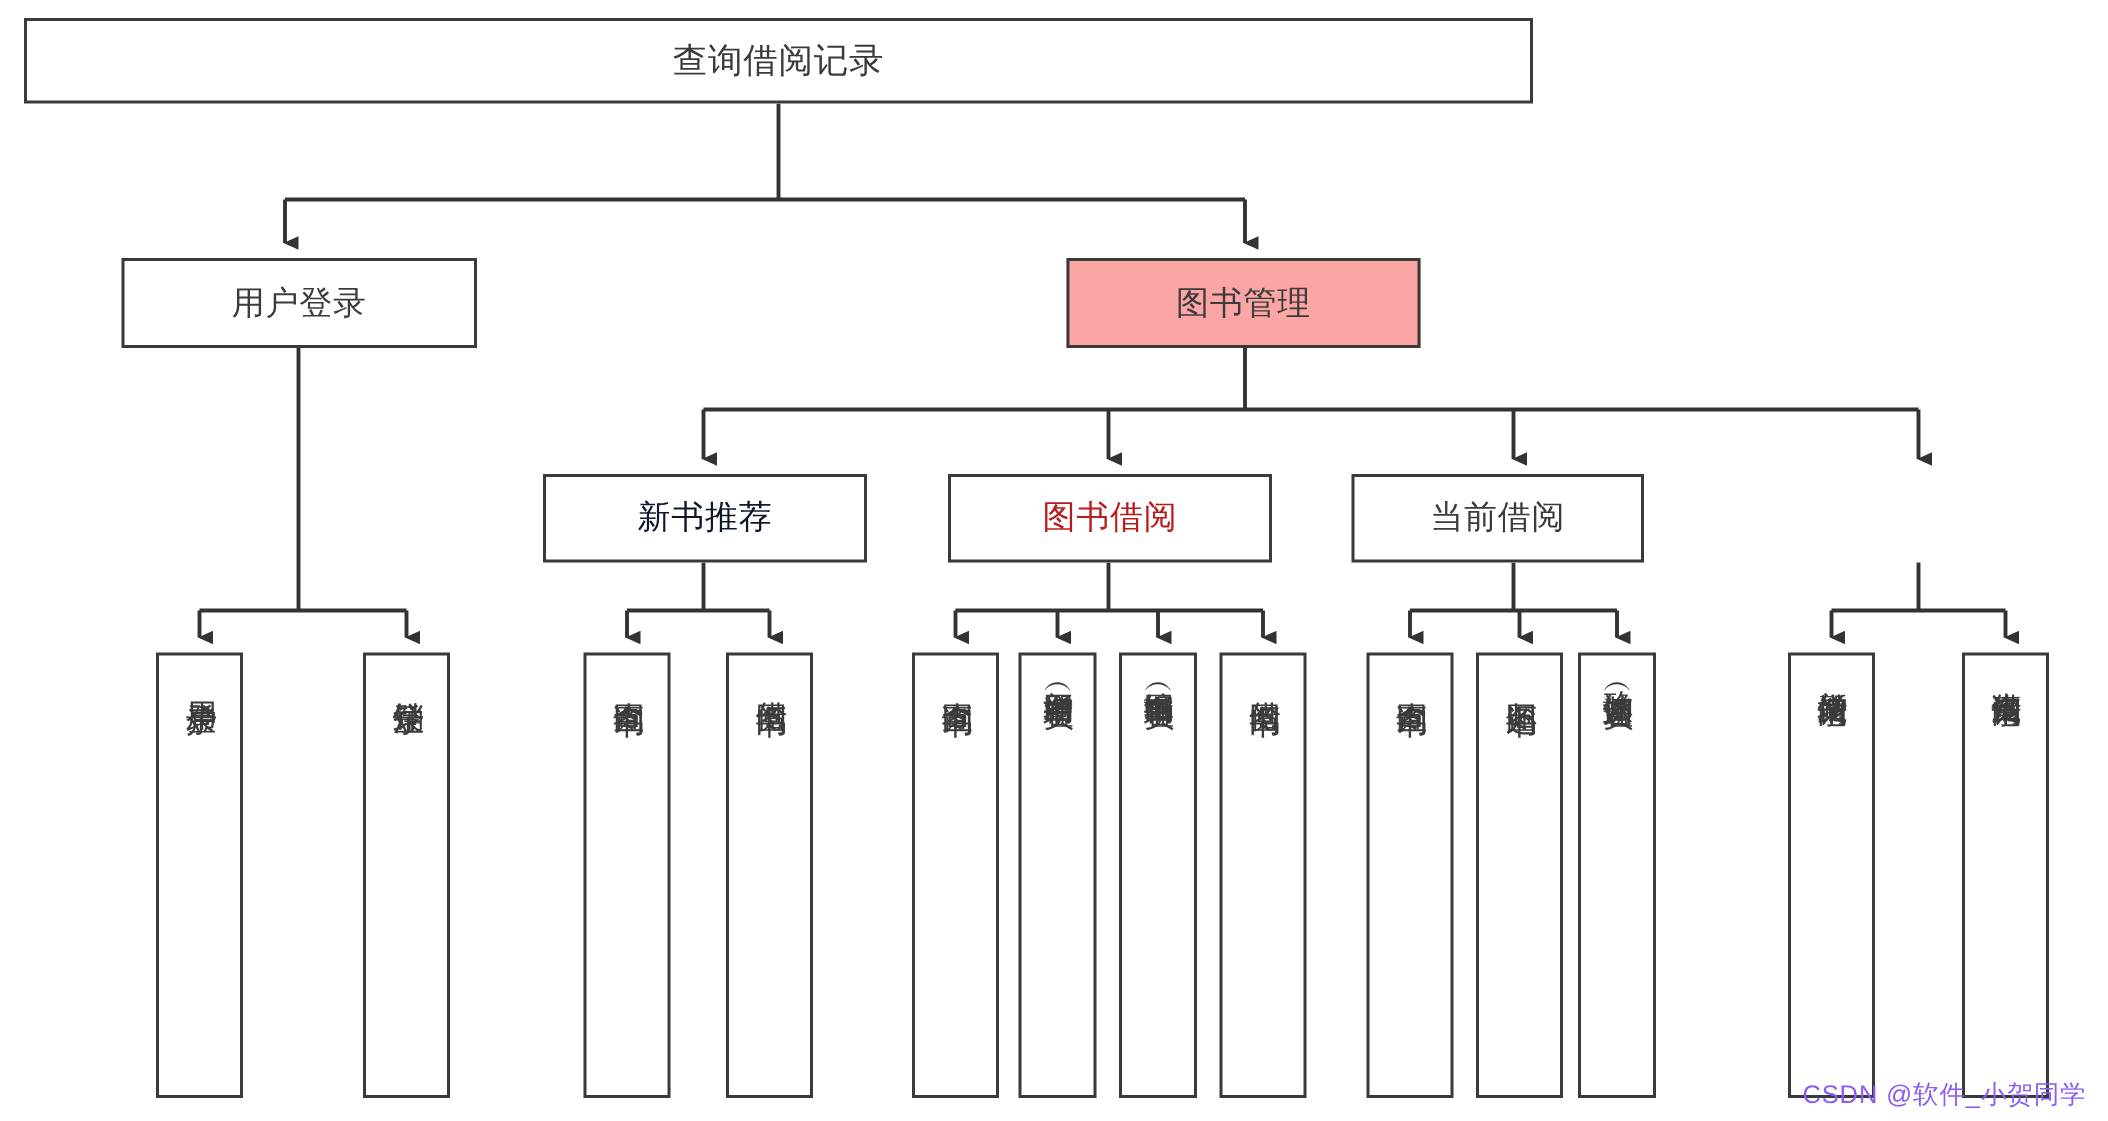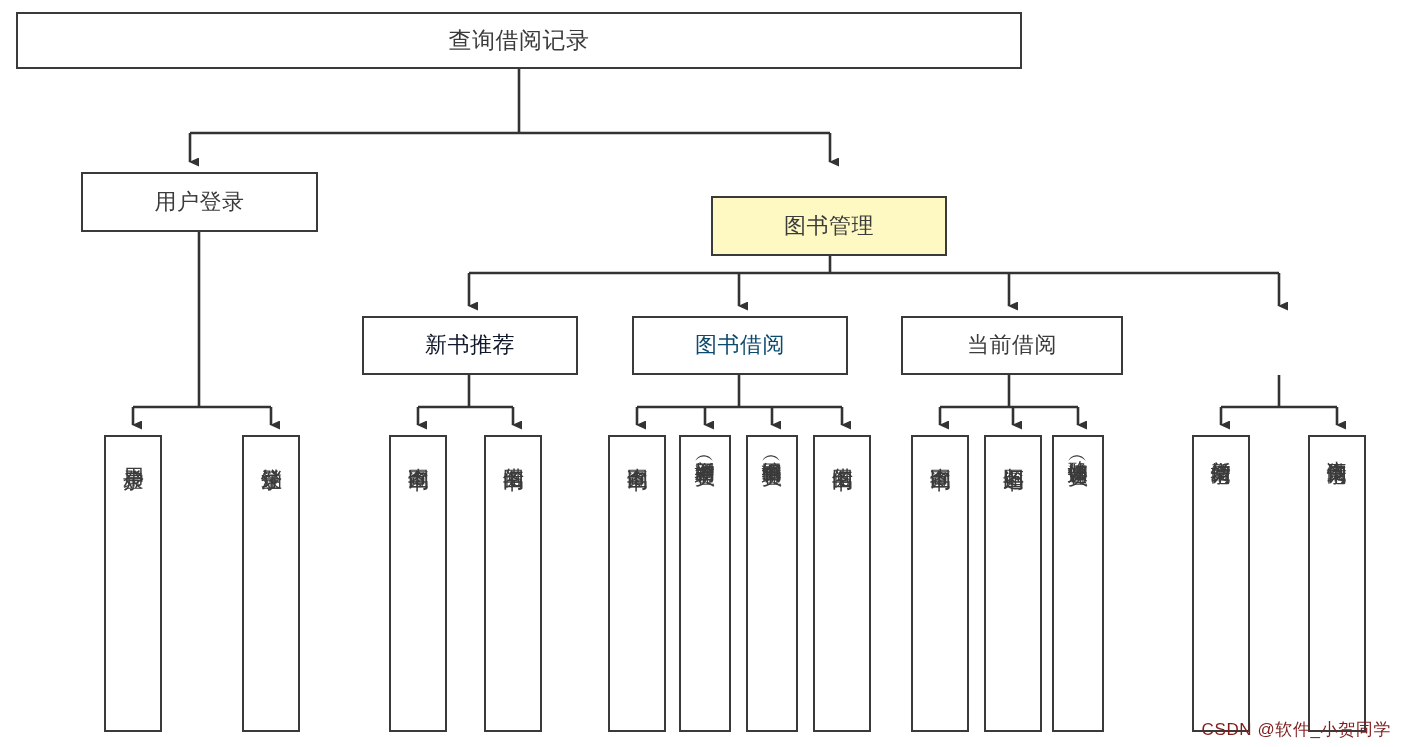--- a/index.html
+++ b/index.html
@@ -134,31 +134,31 @@
     </g>
   </svg>
 
   <div class="node root horizontal" id="node-root" style="left: 16px; top: 12px; width: 1006px; height: 57px; border-color: rgb(58, 58, 58); background: rgb(255, 255, 255);">
     <span class="node-label" style="color: rgb(59, 59, 59);">查询借阅记录</span>
   </div>
 
   <div class="node horizontal" id="node-l2-0" style="left: 81px; top: 172px; width: 237px; height: 60px; border-color: rgb(58, 58, 58); background: rgb(255, 255, 255);">
     <span class="node-label" style="color: rgb(59, 59, 59);">用户登录</span>
   </div>
-  <div class="node horizontal" id="node-l2-1" style="left: 711px; top: 172px; width: 236px; height: 60px; border-color: rgb(58, 58, 58); background: #fef9c3; margin-top: 24px;">
+  <div class="node horizontal" id="node-l2-1" style="left: 711px; top: 172px; width: 236px; height: 60px; border-color: rgb(58, 58, 58); background: #fca5a5;">
     <span class="node-label" style="color: rgb(59, 59, 59);">图书管理</span>
   </div>
 
   <div class="node horizontal" id="node-l3-0" style="left: 362px; top: 316px; width: 216px; height: 59px; border-color: rgb(58, 58, 58); background: rgb(255, 255, 255);">
     <span class="node-label" style="color: #0f172a;">新书推荐</span>
   </div>
   <div class="node horizontal" id="node-l3-1" style="left: 632px; top: 316px; width: 216px; height: 59px; border-color: rgb(58, 58, 58); background: rgb(255, 255, 255);">
-    <span class="node-label" style="color: #0c4a6e;">图书借阅</span>
-  </div>
-  <div class="node horizontal" id="node-l3-2" style="left: 901px; top: 316px; width: 222px; height: 59px; border-color: rgb(58, 58, 58); background: rgb(255, 255, 255);">
+    <span class="node-label" style="color: #b91c1c;">图书借阅</span>
+  </div>
+  <div class="node horizontal" id="node-l3-2" style="left: 901px; top: 316px; width: 195px; height: 59px; border-color: rgb(58, 58, 58); background: rgb(255, 255, 255);">
     <span class="node-label" style="color: rgb(59, 59, 59);">当前借阅</span>
   </div>
 
   <div class="node vertical" id="node-leaf-0" style="left: 104px; top: 435px; width: 58px; height: 297px; border-color: rgb(58, 58, 58); background: rgb(255, 255, 255);">
     <span class="node-label" style="color: rgb(59, 59, 59);">用户登录</span>
   </div>
   <div class="node vertical" id="node-leaf-1" style="left: 242px; top: 435px; width: 58px; height: 297px; border-color: rgb(58, 58, 58); background: rgb(255, 255, 255);">
     <span class="node-label" style="color: rgb(59, 59, 59);">注销登录</span>
   </div>
   <div class="node vertical" id="node-leaf-2" style="left: 389px; top: 435px; width: 58px; height: 297px; border-color: rgb(58, 58, 58); background: rgb(255, 255, 255);">
@@ -188,14 +188,14 @@
   <div class="node vertical tall-text" id="node-leaf-10" style="left: 1052px; top: 435px; width: 52px; height: 297px; border-color: rgb(58, 58, 58); background: rgb(255, 255, 255);">
     <span class="node-label" style="color: rgb(59, 59, 59);">确认归还（管理员）</span>
   </div>
   <div class="node vertical tall-text" id="node-leaf-11" style="left: 1192px; top: 435px; width: 58px; height: 297px; border-color: rgb(58, 58, 58); background: rgb(255, 255, 255);">
     <span class="node-label" style="color: rgb(59, 59, 59);">新增借阅记录</span>
   </div>
   <div class="node vertical tall-text" id="node-leaf-12" style="left: 1308px; top: 435px; width: 58px; height: 297px; border-color: rgb(58, 58, 58); background: rgb(255, 255, 255);">
     <span class="node-label" style="color: rgb(59, 59, 59);">查询借阅记录</span>
   </div>
 
-  <div class="watermark" style="color: #7f1d1d;">CSDN @软件_小贺同学</div>
+  <div class="watermark" style="color: #8b5cf6;">CSDN @软件_小贺同学</div>
 </div>
 
 </body></html>

